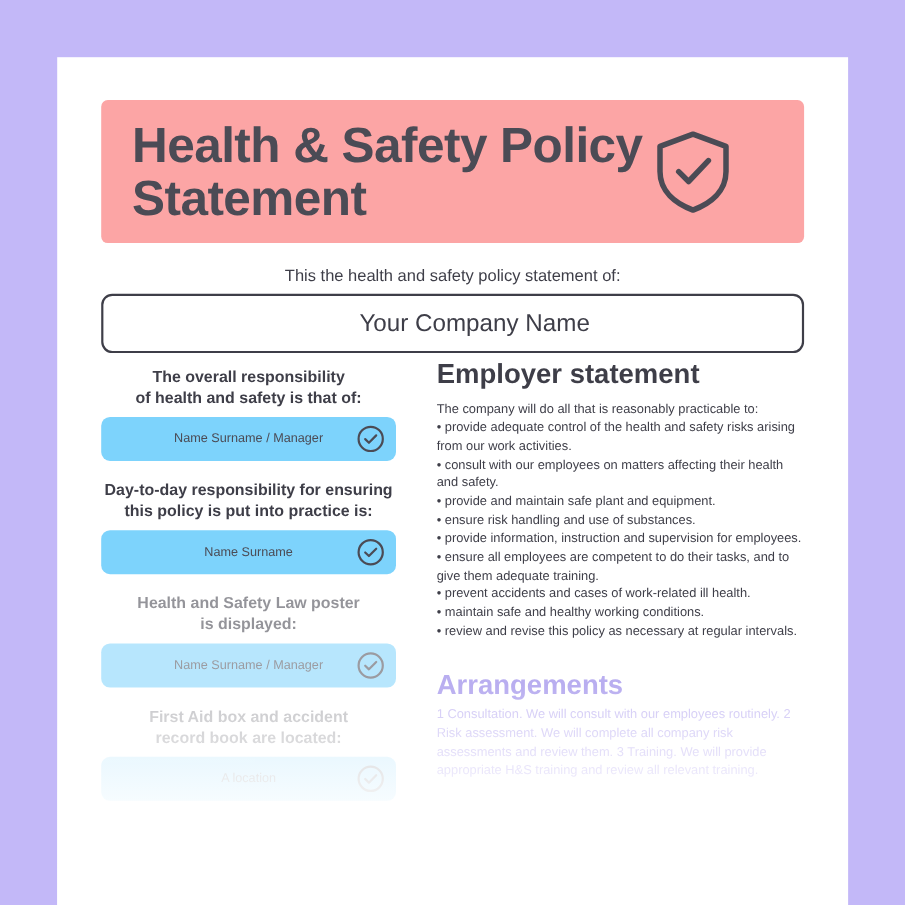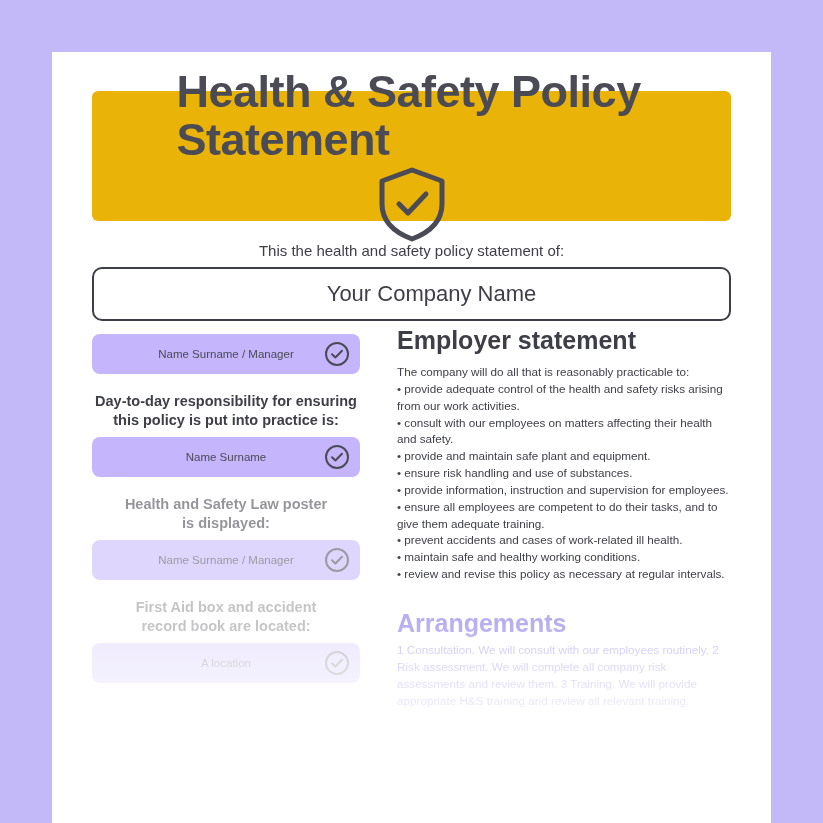--- a/index.html
+++ b/index.html
@@ -35,28 +35,27 @@
     z-index: 20;
   }
 
   
   .header-banner {
     position: absolute;
     left: 40px;
     top: 39px;
     width: 639px;
     height: 130px;
-    background: #eab308;
+    background: #fca5a5;
     border-radius: 6px;
     display: flex;
     align-items: center;
-    justify-content: center;
+    justify-content: flex-start;
     box-sizing: border-box;
     padding: 0 28px 0 28px;
-    flex-direction: column;
   }
   .header-title {
     font-size: 45px;
     font-weight: bold;
     color: #4b4b55;
     line-height: 1.06;
     letter-spacing: -0.5px;
     max-width: 470px;
   }
   .shield-icon-wrap {
@@ -121,21 +120,21 @@
     color: #3e3e48;
     line-height: 1.28;
     margin-bottom: 8px;
   }
   .field-block {
     margin-bottom: 18px;
   }
   .field-input {
     position: relative;
     height: 40px;
-    background: #c4b5fd;
+    background: #7dd3fc;
     border-radius: 8px;
     display: flex;
     align-items: center;
     justify-content: center;
     box-sizing: border-box;
   }
   .field-input-text {
     font-size: 11.5px;
     color: #4b4b55;
   }
@@ -197,20 +196,24 @@
 
   <div class="intro-line">This the health and safety policy statement of:</div>
 
   <div class="company-box">
     <span class="company-box-text">Your Company Name</span>
   </div>
 
   <div class="col-left">
 
     <div class="field-block">
+      <div class="field-label">
+        <span>The overall responsibility</span><br>
+        <span>of health and safety is that of:</span>
+      </div>
       <div class="field-input">
         <span class="field-input-text">Name Surname / Manager</span>
         <span class="field-check">
           <svg width="26" height="26" viewBox="0 0 26 26" aria-hidden="true">
             <circle cx="13" cy="13" r="11" fill="none" stroke="#4b4b55" stroke-width="2"></circle>
             <path d="M8 13.2 L11.4 16.5 L18 9.8" fill="none" stroke="#4b4b55" stroke-width="2" stroke-linecap="round" stroke-linejoin="round"></path>
           </svg>
         </span>
       </div>
     </div>

